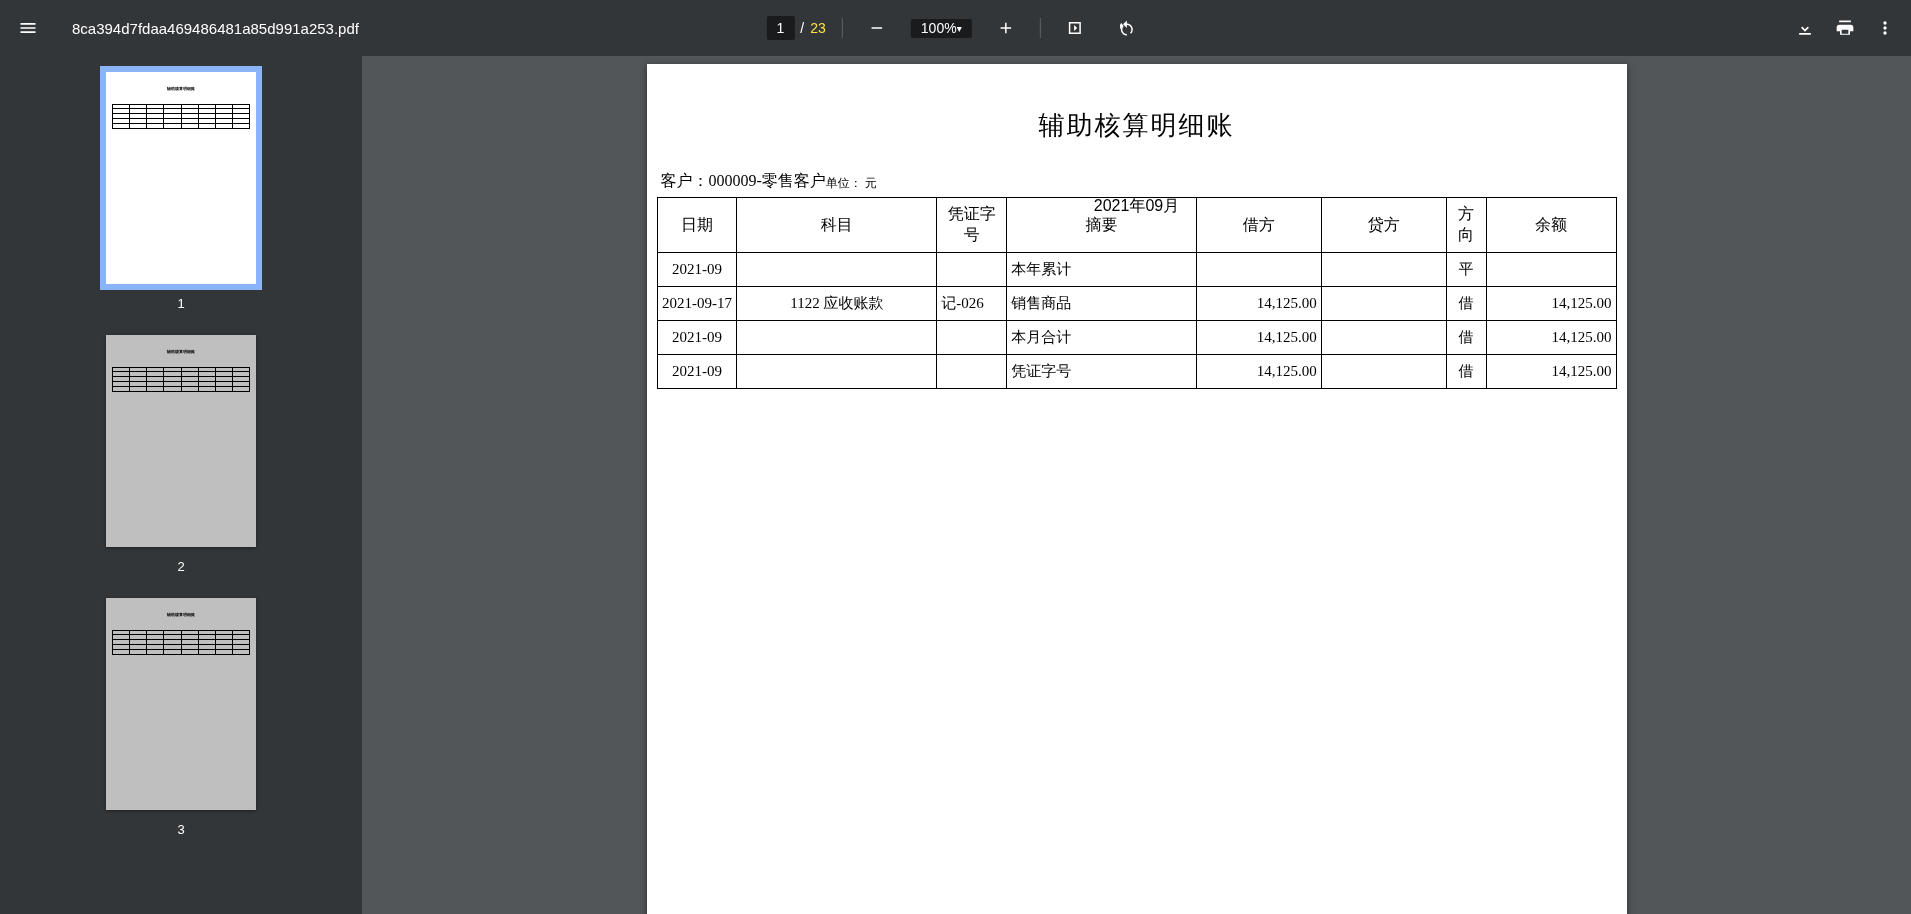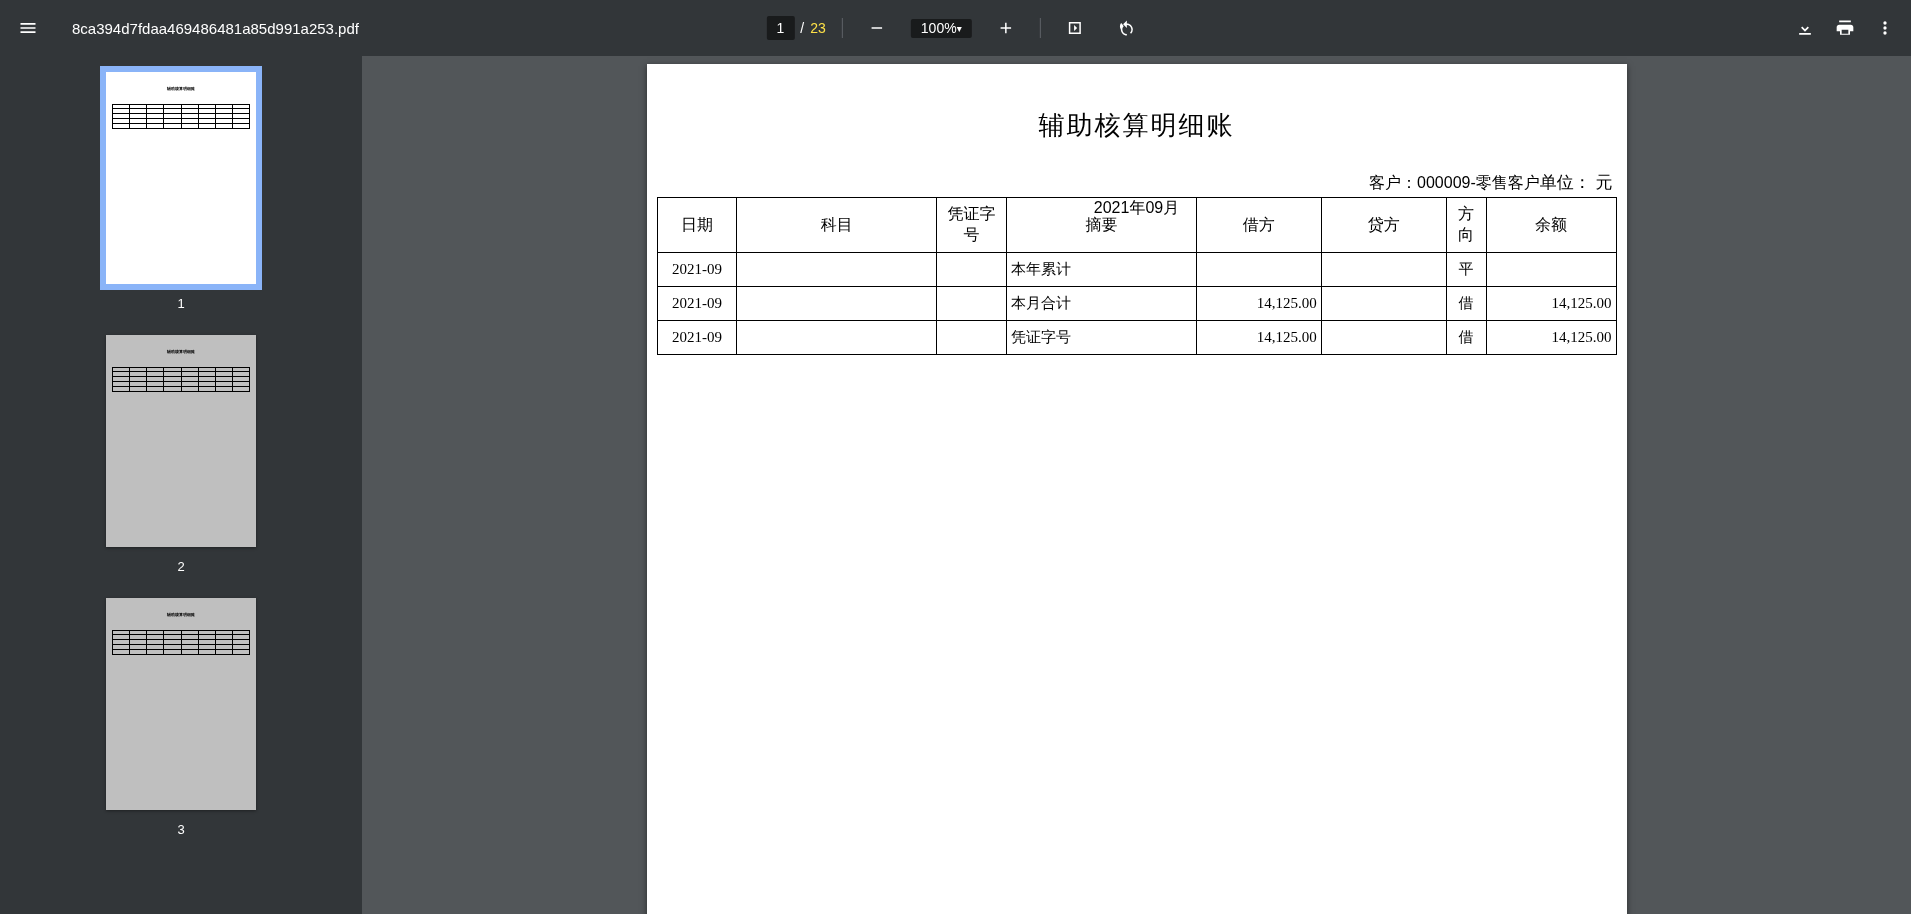--- a/index.html
+++ b/index.html
@@ -77,25 +77,25 @@
   .viewer::-webkit-scrollbar { width:16px; height:16px; }
   .viewer::-webkit-scrollbar-track { background:#424548; }
   .viewer::-webkit-scrollbar-thumb { background:#5f6368; }
   .page {
     width: 980px; min-height: 1350px; background:#fff;
     box-shadow: 0 2px 6px rgba(0,0,0,0.5);
     padding: 40px 10px;
   }
 
   .doc-title { text-align:center; font-size:26px; font-family:"SimSun","宋体",serif; margin-top:4px; margin-bottom:28px; letter-spacing:2px; }
-  .meta-row { display:flex; justify-content:flex-end; align-items:flex-end; font-family:Liberation Sans, sans-serif; font-size:16px; padding:0 4px 4px 4px; }
+  .meta-row { display:flex; justify-content:flex-start; align-items:flex-end; font-family:Liberation Serif, serif; font-size:16px; padding:0 4px 4px 4px; }
   .meta-center { position:absolute; left:50%; transform:translateX(-50%); font-size:16px; }
   .meta-wrap { position:relative; height:24px; margin-bottom:2px; }
   .meta-left { font-size:16px; }
-  .meta-right { font-size:17px; }
+  .meta-right { font-size:12px; }
 
   table.ledger {
     width: 100%; border-collapse: collapse; font-family:"SimSun","宋体",serif; font-size:15px;
   }
   table.ledger th, table.ledger td {
     border:1px solid #000; padding:6px 4px; height:34px;
   }
   table.ledger th { text-align:center; font-weight:normal; font-size:16px; }
   table.ledger td { vertical-align:middle; }
   .tc { text-align:center; }
@@ -383,20 +383,30 @@
               <td class="tc">2021-09</td>
               <td class="tc"></td>
               <td class="tl"></td>
               <td class="tl">本年累计</td>
               <td class="tr"></td>
               <td class="tr"></td>
               <td class="tc">平</td>
               <td class="tr"></td>
             </tr>
             <tr>
+              <td class="tc">2021-09-17</td>
+              <td class="tc">1122 应收账款</td>
+              <td class="tl">记-026</td>
+              <td class="tl">销售商品</td>
+              <td class="tr">14,125.00</td>
+              <td class="tr"></td>
+              <td class="tc">借</td>
+              <td class="tr">14,125.00</td>
+            </tr>
+            <tr>
               <td class="tc">2021-09</td>
               <td class="tc"></td>
               <td class="tl"></td>
               <td class="tl">本月合计</td>
               <td class="tr">14,125.00</td>
               <td class="tr"></td>
               <td class="tc">借</td>
               <td class="tr">14,125.00</td>
             </tr>
             <tr>

